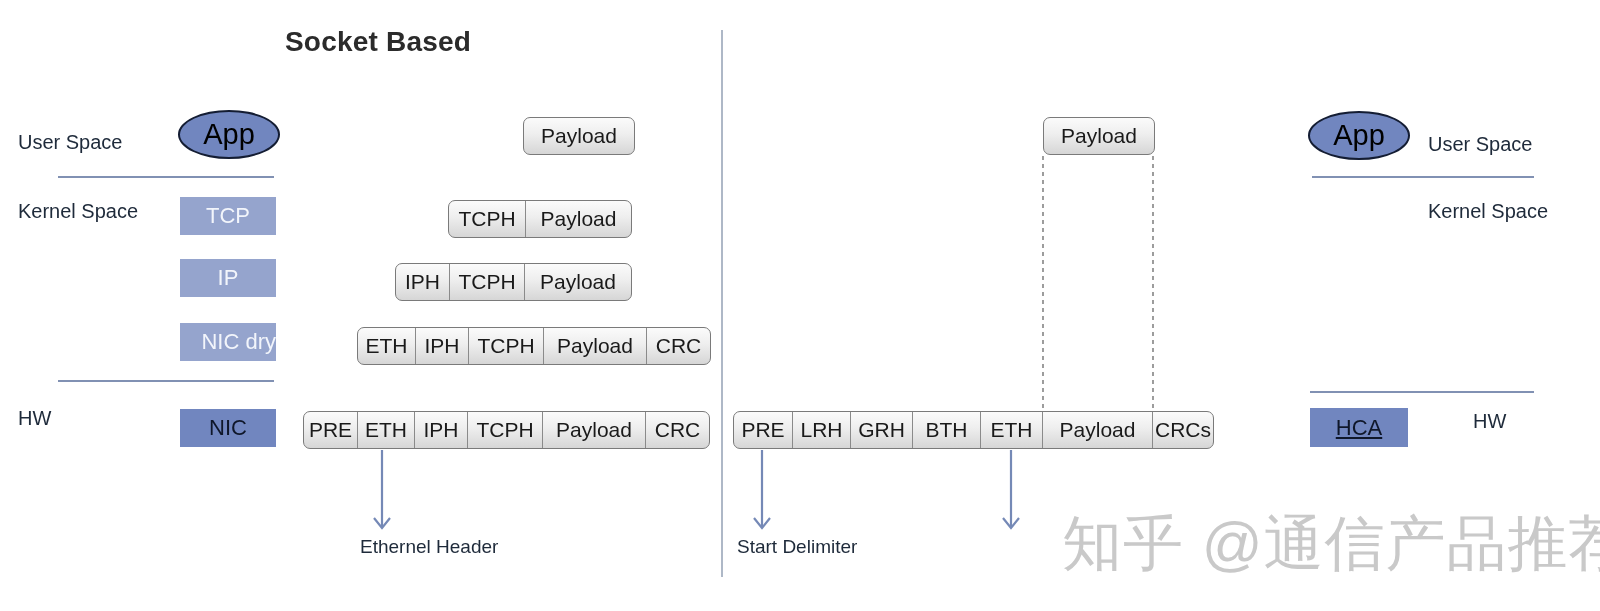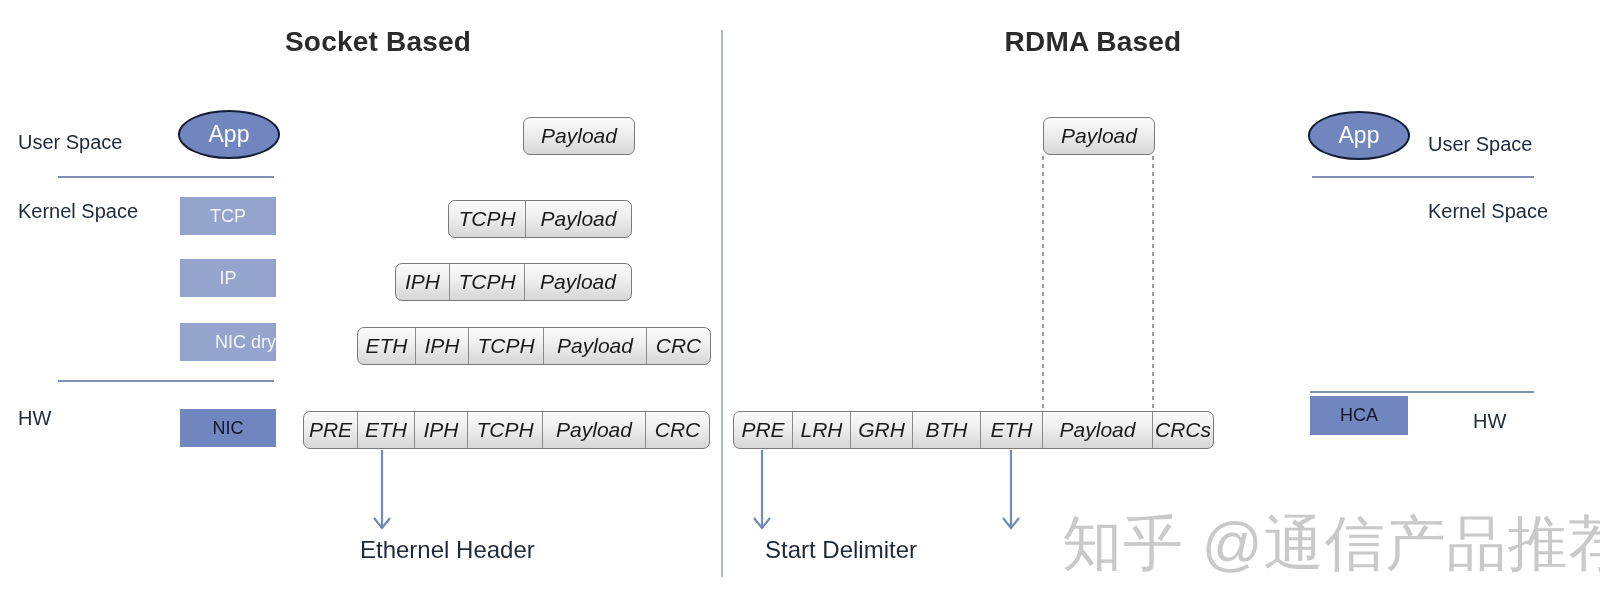--- a/index.html
+++ b/index.html
@@ -17,38 +17,38 @@
 
   .title{position:absolute;top:26px;width:320px;text-align:center;
          font-size:28px;font-weight:700;color:var(--title-ink);letter-spacing:0.2px;}
   #title-left{left:218px;}
   #title-right{left:933px;}
 
   .space-label{position:absolute;font-size:20px;color:var(--label-ink);white-space:nowrap;}
 
   .stack-box{position:absolute;left:180px;width:96px;height:38px;
              display:flex;align-items:center;justify-content:center;
-             font-size:18px;color:#f2f5fb;}
+             font-size:22px;color:#f2f5fb;}
   .stack-light{background:var(--light-blue);}
   .stack-dark{background:var(--dark-blue);color:#0f172a;}
 
   .app-ellipse{position:absolute;width:102px;height:49px;border-radius:50%;
                background:var(--dark-blue);border:2.5px solid #141d33;
                display:flex;align-items:center;justify-content:center;
-               font-size:23px;color:#ffffff;box-sizing:border-box;}
+               font-size:29px;color:#000000;box-sizing:border-box;}
 
   .packet{position:absolute;display:flex;height:38px;box-sizing:border-box;
           border:1.5px solid #7a7a7a;border-radius:7px;overflow:hidden;
-          background:linear-gradient(180deg,#fbfbfb 0%,#eeeeee 45%,#d6d6d6 100%);font-style:italic;}
+          background:linear-gradient(180deg,#fbfbfb 0%,#eeeeee 45%,#d6d6d6 100%);}
   .seg{display:flex;align-items:center;justify-content:center;
        font-size:21px;color:#1a1a1a;box-sizing:border-box;
        border-right:1px solid #8a8a8a;white-space:nowrap;}
   .seg:last-child{border-right:none;}
 
-  .caption{position:absolute;top:536px;font-size:24px;color:var(--label-ink);
+  .caption{position:absolute;top:536px;font-size:19px;color:var(--label-ink);
            white-space:nowrap;z-index:2;}
 
   .watermark{position:absolute;left:1062px;top:504px;font-size:60px;
              color:var(--watermark-gray);white-space:nowrap;z-index:1;letter-spacing:1px;}
 
   svg.overlay{position:absolute;left:0;top:0;z-index:0;}
 </style>
 </head>
 <body>
 
@@ -71,21 +71,20 @@
       <line x1="382" y1="450" x2="382" y2="527"></line>
       <path d="M374,518 L382,528 L390,518"></path>
       <line x1="762" y1="450" x2="762" y2="527"></line>
       <path d="M754,518 L762,528 L770,518"></path>
       <line x1="1011" y1="450" x2="1011" y2="527"></line>
       <path d="M1003,518 L1011,528 L1019,518"></path>
     </g>
   </svg>
 
   <div class="title" id="title-left">Socket Based</div>
-  <div class="title" id="title-right">RDMA Based</div>
 
   <div class="space-label" style="left:18px;top:131px;">User Space</div>
   <div class="space-label" style="left:18px;top:200px;">Kernel Space</div>
   <div class="space-label" style="left:18px;top:407px;">HW</div>
 
   <div class="app-ellipse" style="left:178px;top:110px;">
     <span>App</span>
   </div>
 
   <div class="stack-box stack-light" style="top:197px;">
@@ -138,29 +137,29 @@
   <div class="packet" id="row-r1" style="left:733px;top:411px;">
       <div class="seg" style="width: 59px;">PRE</div>
       <div class="seg" style="width: 58px;">LRH</div>
       <div class="seg" style="width: 62px;">GRH</div>
       <div class="seg" style="width: 68px;">BTH</div>
       <div class="seg" style="width: 62px;">ETH</div>
       <div class="seg" style="width: 110px;">Payload</div>
       <div class="seg" style="width: 60px;">CRCs</div>
     </div>
 
-  <div class="caption" style="left:765px;">Start Delimiter</div>
+  <div class="caption" style="left:737px;">Start Delimiter</div>
 
   <div class="watermark">知乎 @通信产品推荐官</div>
 
   <div class="app-ellipse" style="left:1308px;top:111px;">
     <span>App</span>
   </div>
 
   <div class="space-label" style="left:1428px;top:133px;">User Space</div>
   <div class="space-label" style="left:1428px;top:200px;">Kernel Space</div>
   <div class="space-label" style="left:1473px;top:410px;">HW</div>
 
-  <div class="stack-box stack-dark" style="left:1310px;top:396px;width:98px;height:39px;">
+  <div class="stack-box stack-dark" style="left:1310px;top:408px;width:98px;height:39px;text-decoration:underline;">
     <span>HCA</span>
   </div>
 
 </div>
 
 </body></html>

